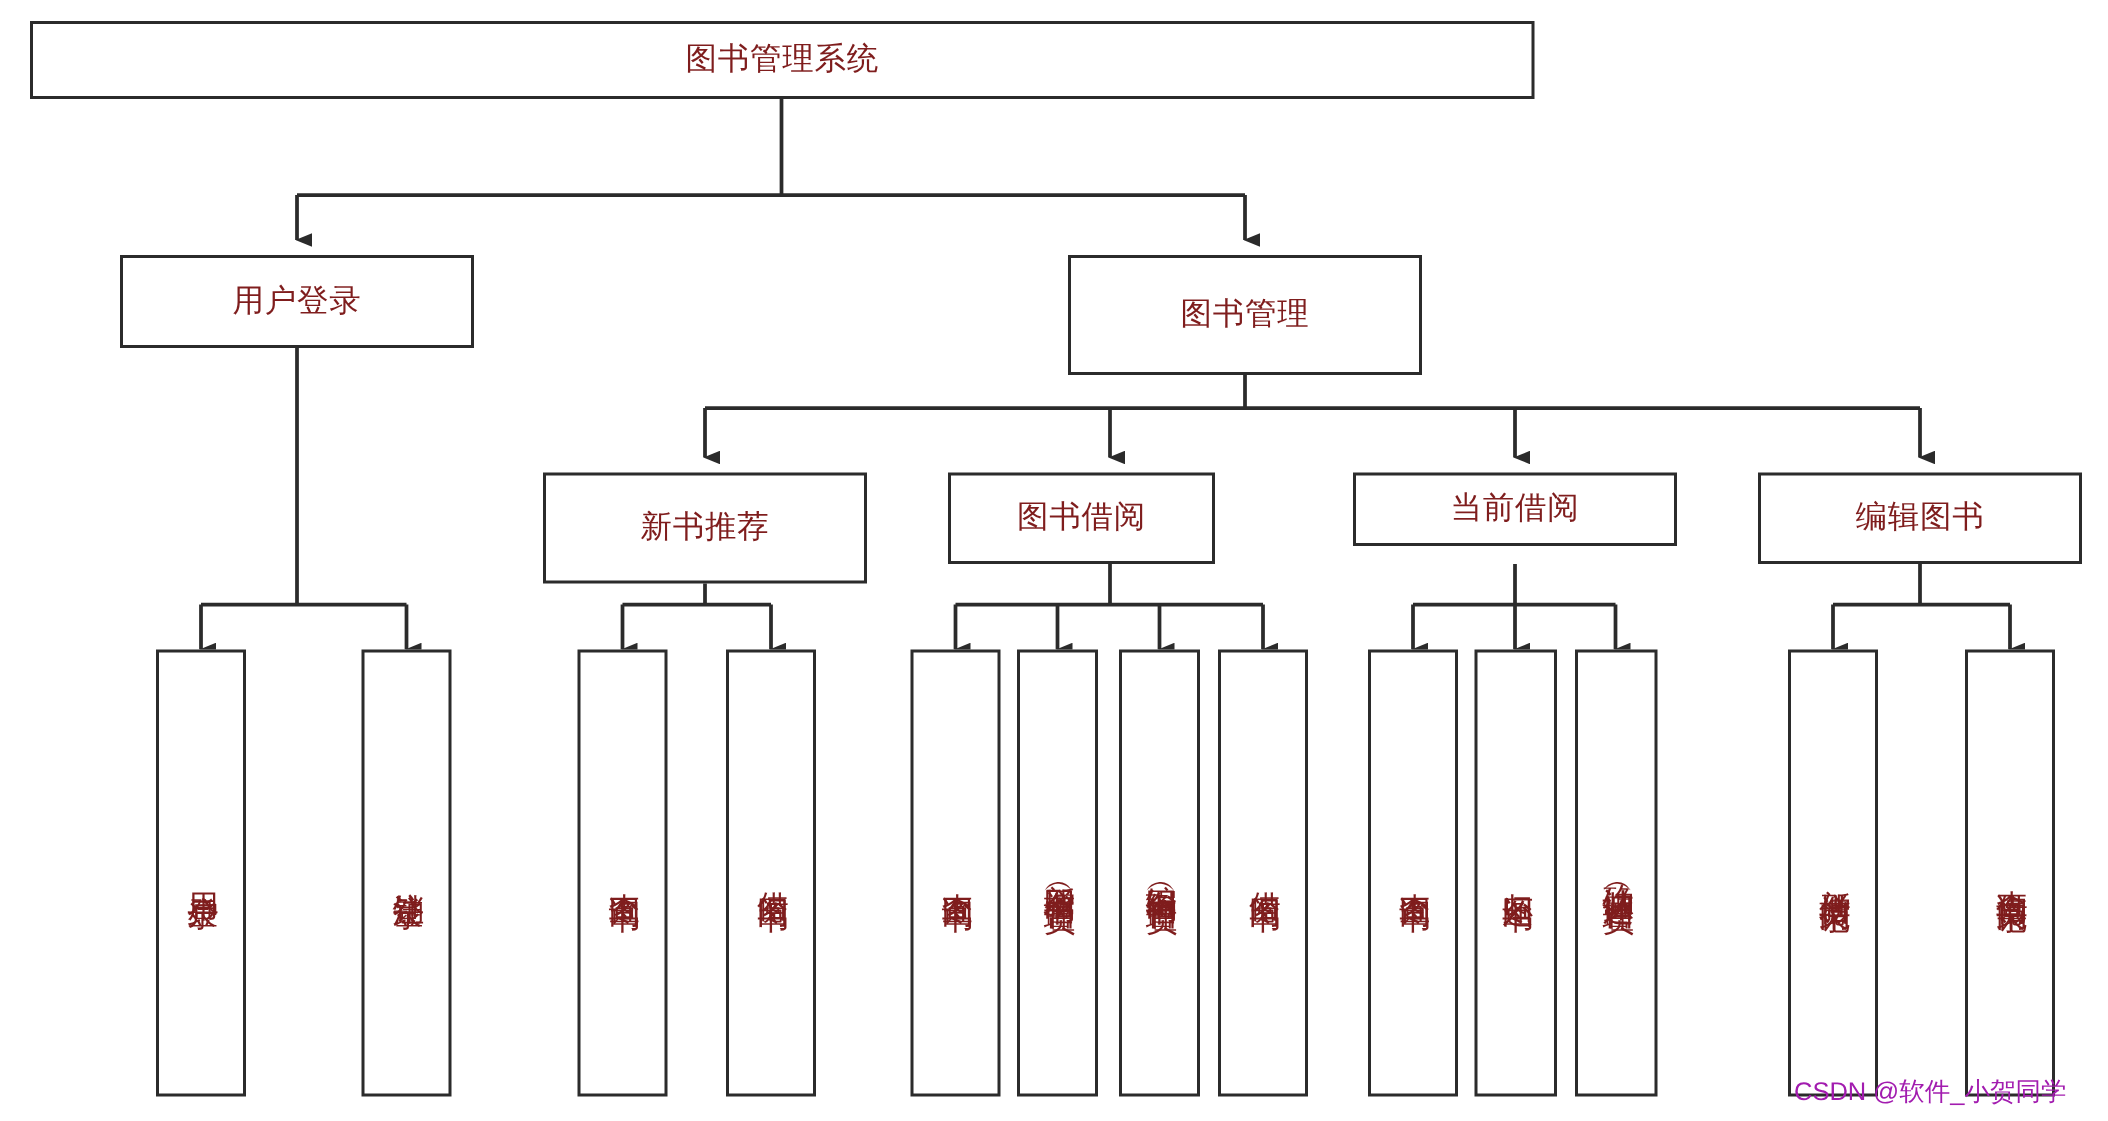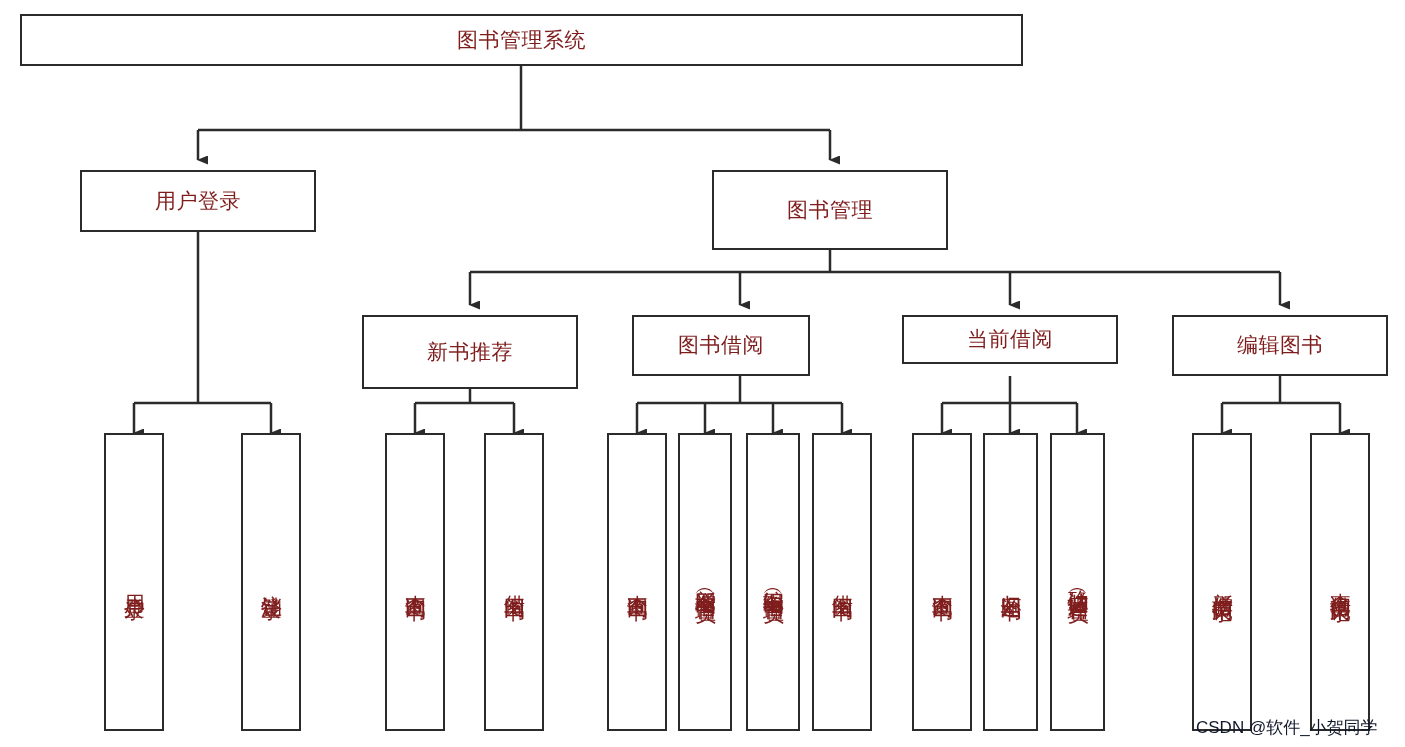--- a/index.html
+++ b/index.html
@@ -49,21 +49,21 @@
   }
   .node.vertical .node-label {
     writing-mode: vertical-rl;
     text-orientation: upright;
     font-size: 21px;
     letter-spacing: 2px;
     white-space: nowrap;
   }
   .watermark {
     position: absolute;
-    color: #0f172a;
+    color: #a21caf;
     font-size: 17px;
     z-index: 5;
     white-space: nowrap;
     pointer-events: none;
   }
 </style>
 </head>
 <body>
 
 <div id="stage">

